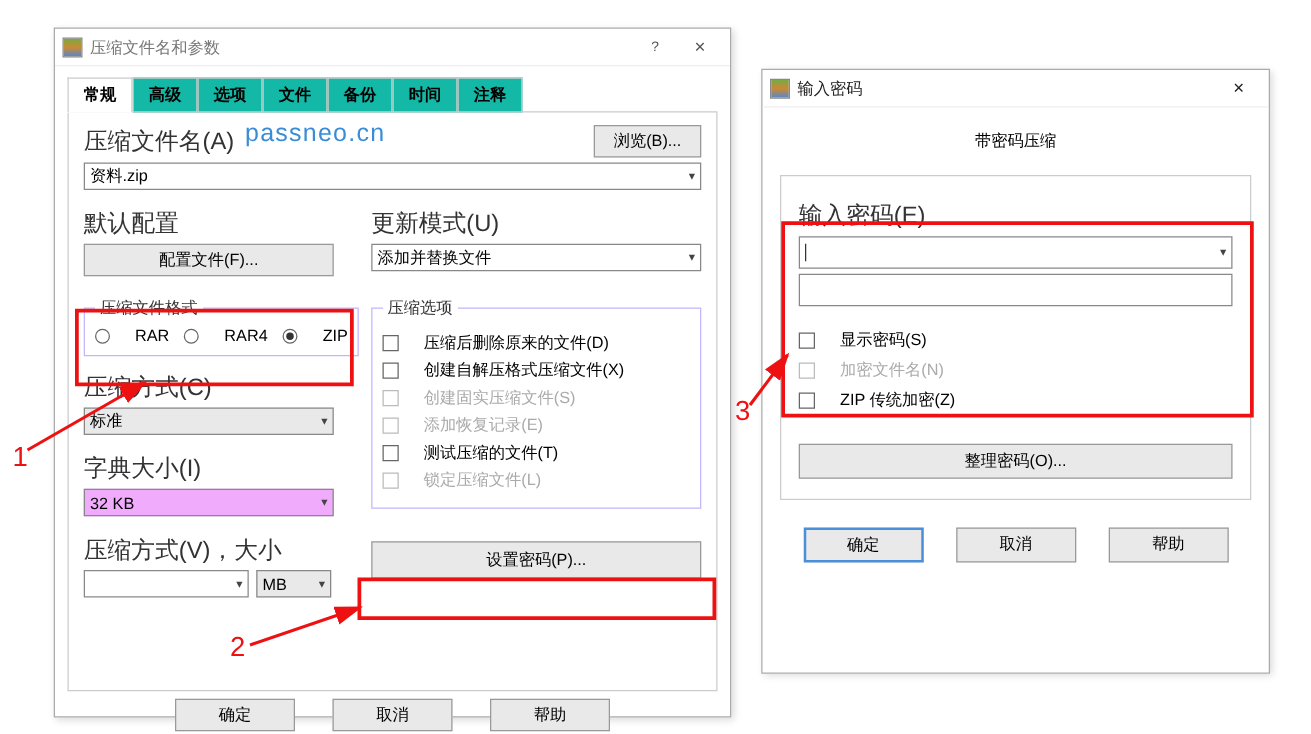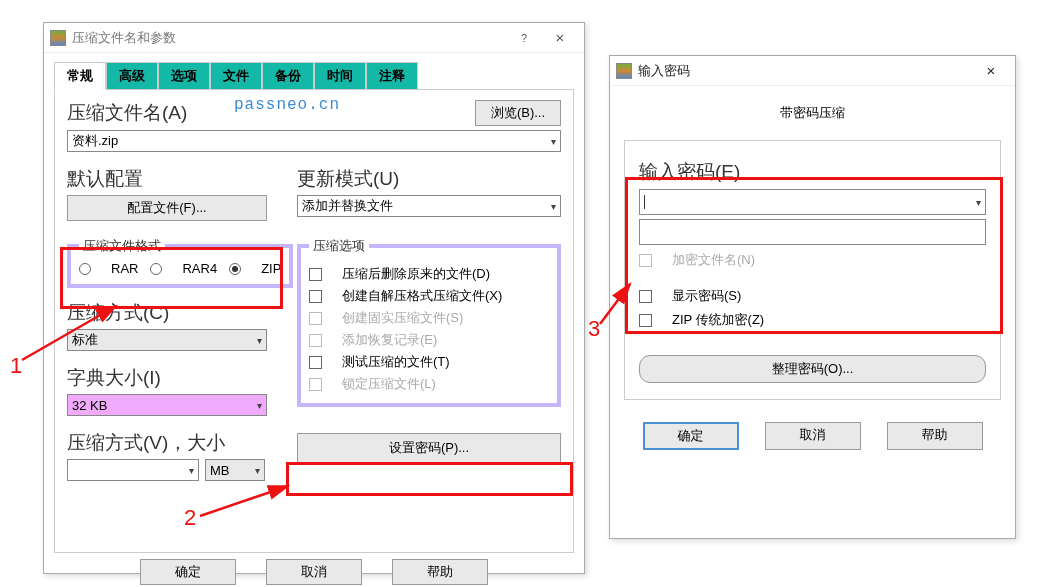--- a/index.html
+++ b/index.html
@@ -14,32 +14,32 @@
   .tab { padding: 4px 12px; border: 1px solid #ccc; border-bottom: none; background: #14b8a6; cursor: pointer; position: relative; top:1px; }
   .tab.active { background: #fff; border-bottom: 1px solid #fff; z-index: 2; }
   .tabcontent { margin: 0 10px 10px 10px; border: 1px solid #ccc; padding: 10px 12px 16px 12px; position: relative; }
   .row { display: flex; align-items: center; }
   .label { font-size: 19px; color: #333; }
   .btn { background: #e9e9e9; border: 1px solid #999; font-size: 13px; padding: 3px 10px; text-align: center; cursor: pointer; }
   .btn-wide { width: 96px; }
   select, input[type=text], .combo { font-size: 13px; border: 1px solid #888; background: #fff; height: 22px; padding: 1px 4px; }
   .combo { display:flex; align-items:center; justify-content:space-between; }
   .combo .arrow { font-size: 10px; color:#444; }
-  fieldset { border: 4px solid #c4b5fd; font-size: 13px; margin:0; padding:6px 8px 8px 8px; }
+  fieldset { border: 1px solid #c4b5fd; font-size: 13px; margin:0; padding:6px 8px 8px 8px; }
   legend { padding: 0 4px; font-size: 13px; color:#333; }
   .radio, .check { display:flex; align-items:center; font-size:13px; gap:20px; }
   .radiodot { width:12px; height:12px; border:1px solid #666; border-radius:50%; display:inline-flex; align-items:center; justify-content:center; }
   .radiodot.checked::after { content:""; width:6px; height:6px; background:#333; border-radius:50%; }
   .checkbox { width:13px; height:13px; border:1px solid #666; display:inline-block; }
   .checkbox.disabled { border-color:#bbb; }
   .disabled-text { color:#aaa; }
   .annot-box { position:absolute; border:3px solid #e11; pointer-events:none; }
   .annot-num { position:absolute; color:#e11; font-size:22px; font-weight:400; pointer-events:none; }
   .arrow-svg { position:absolute; pointer-events:none; }
-  .watermark { position:absolute; color:#3a8cd6; font-size:16px; letter-spacing:1px; pointer-events:none; font-family: Liberation Mono, monospace; margin-left: 38px; }
+  .watermark { position:absolute; color:#3a8cd6; font-size:20px; letter-spacing:1px; pointer-events:none; font-family: Liberation Sans, sans-serif; }
   .dlg2-body { padding: 12px 14px; font-size: 13px; }
   .footer-btns { display:flex; justify-content:center; gap:30px; padding:10px 0; }
 </style>
 </head>
 <body>
 
 <div class="dialog" style="left:43px; top:22px; width:542px; height:552px;">
   <div class="titlebar">
     <span class="icon-box"></span>
     <span class="title">压缩文件名和参数</span>
@@ -176,34 +176,34 @@
   <div class="dlg2-body">
     <div style="text-align:center; margin:6px 0 18px 0;">带密码压缩</div>
     <fieldset style="border:1px solid #ccc; padding:18px 14px 16px 14px;">
       <div class="label"><span>输入密码(E)</span></div>
       <div class="combo" style="width:100%; margin-top:4px; height:26px;">
         <span style="border-left:1px solid #333; height:14px;"></span>
         <span class="arrow">▾</span>
       </div>
       <input type="text" style="width: 100%; margin-top: 4px; height: 26px;" value="">
       
+      <div class="check" style="margin-top:18px;">
+          <span class="checkbox"></span>
+          <span>显示密码(S)</span>
+        </div>
       <div class="check" style="margin-top:6px;">
           <span class="checkbox disabled"></span>
           <span class="disabled-text">加密文件名(N)</span>
         </div>
-      <div class="check" style="margin-top:18px;">
-          <span class="checkbox"></span>
-          <span>显示密码(S)</span>
-        </div>
       <div class="check" style="margin-top:6px;">
           <span class="checkbox"></span>
           <span>ZIP 传统加密(Z)</span>
         </div>
 
-      <div class="btn" style="width:100%; margin-top:26px; padding:4px 10px;border-radius:11px;">整理密码(O)...</div>
+      <div class="btn" style="width:100%; margin-top:26px; padding:4px 10px;">整理密码(O)...</div>
     </fieldset>
   </div>
   <div class="footer-btns" style="gap:26px;">
     <div class="btn btn-wide" style="border:2px solid #4a90d9;">确定</div>
     <div class="btn btn-wide">取消</div>
     <div class="btn btn-wide">帮助</div>
   </div>
 </div>
 
 <div class="watermark" style="left:196px; top:96px;">passneo.cn</div>

